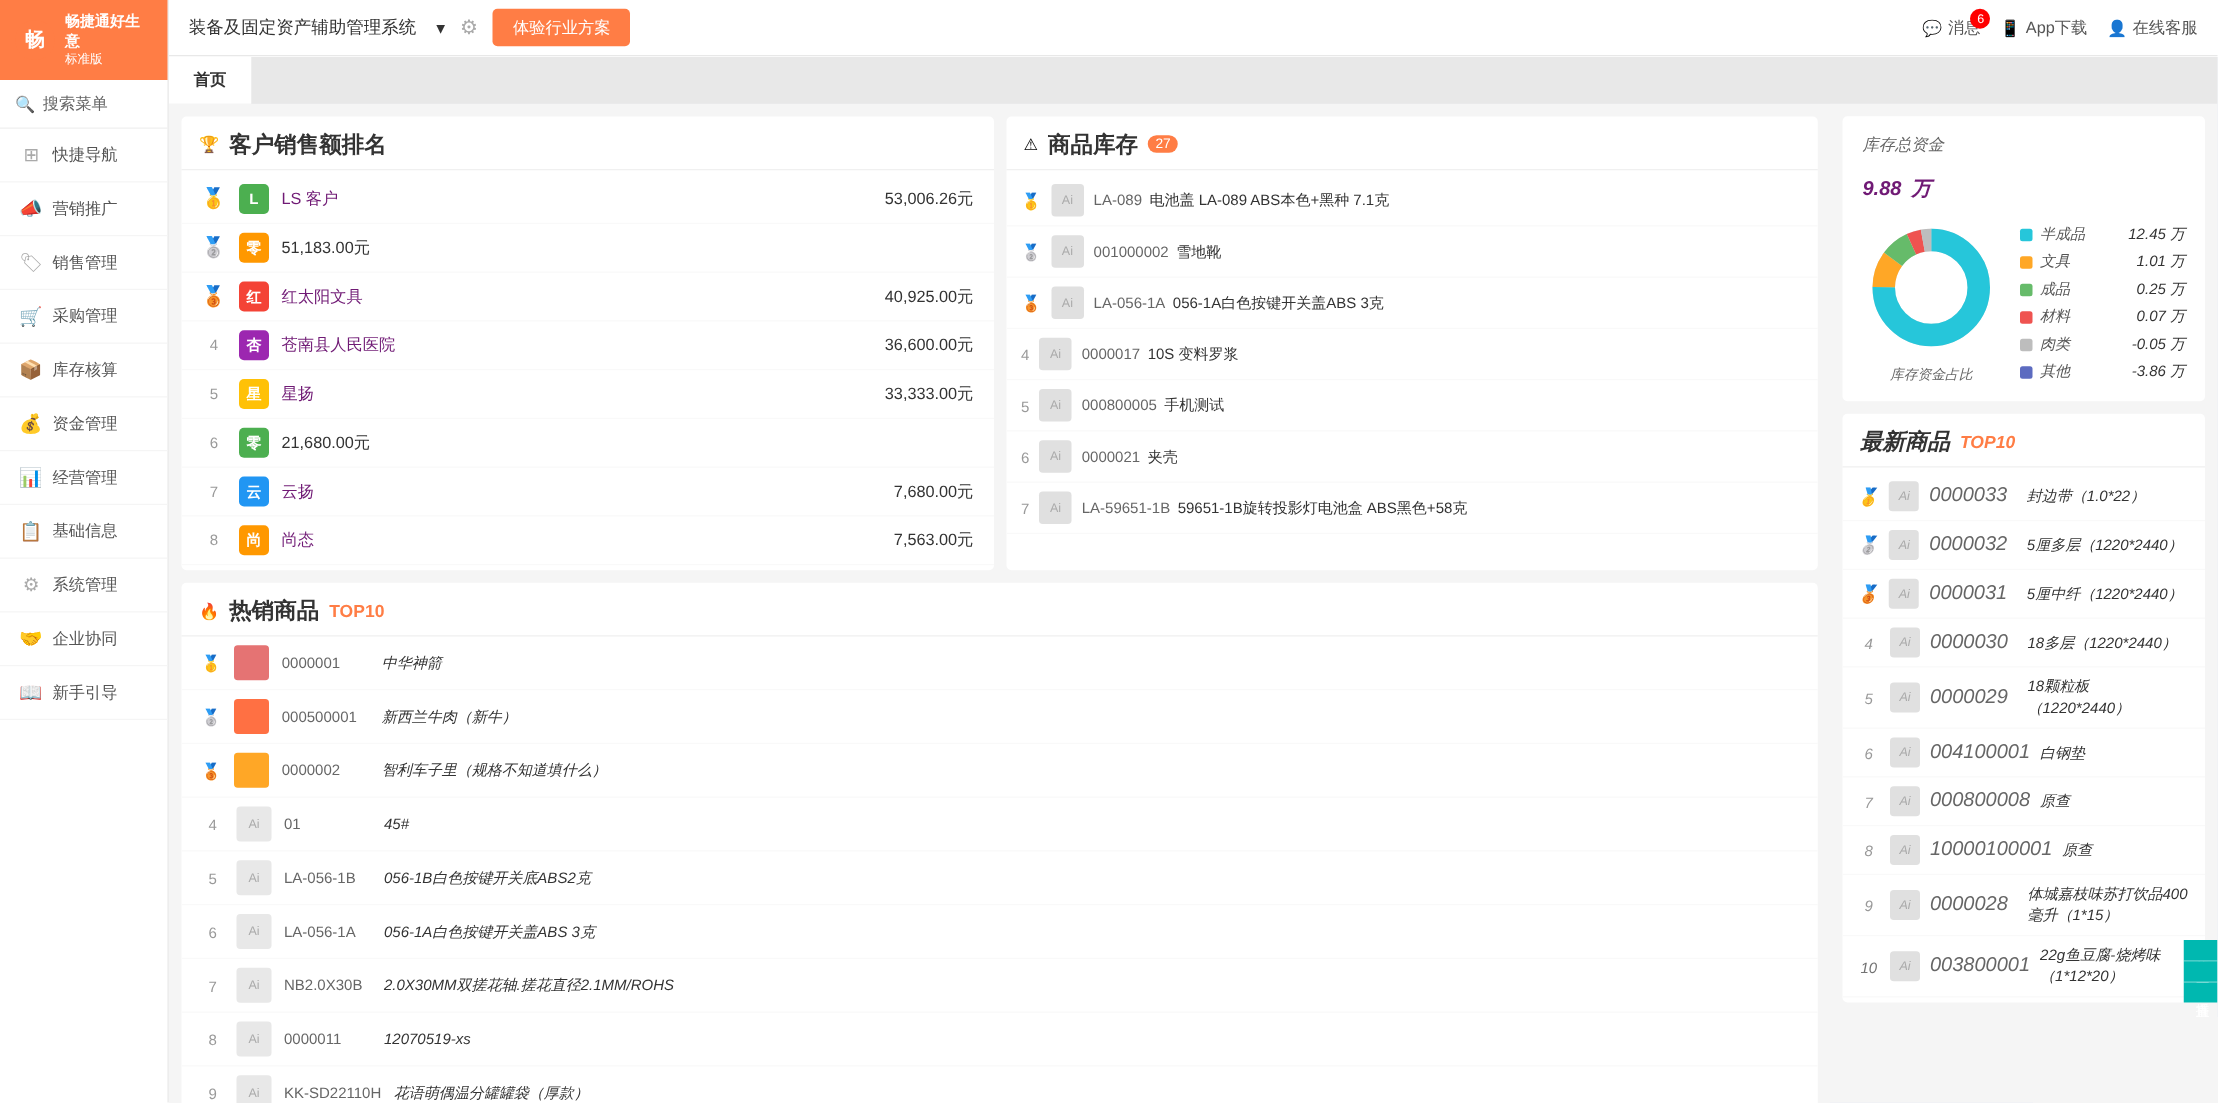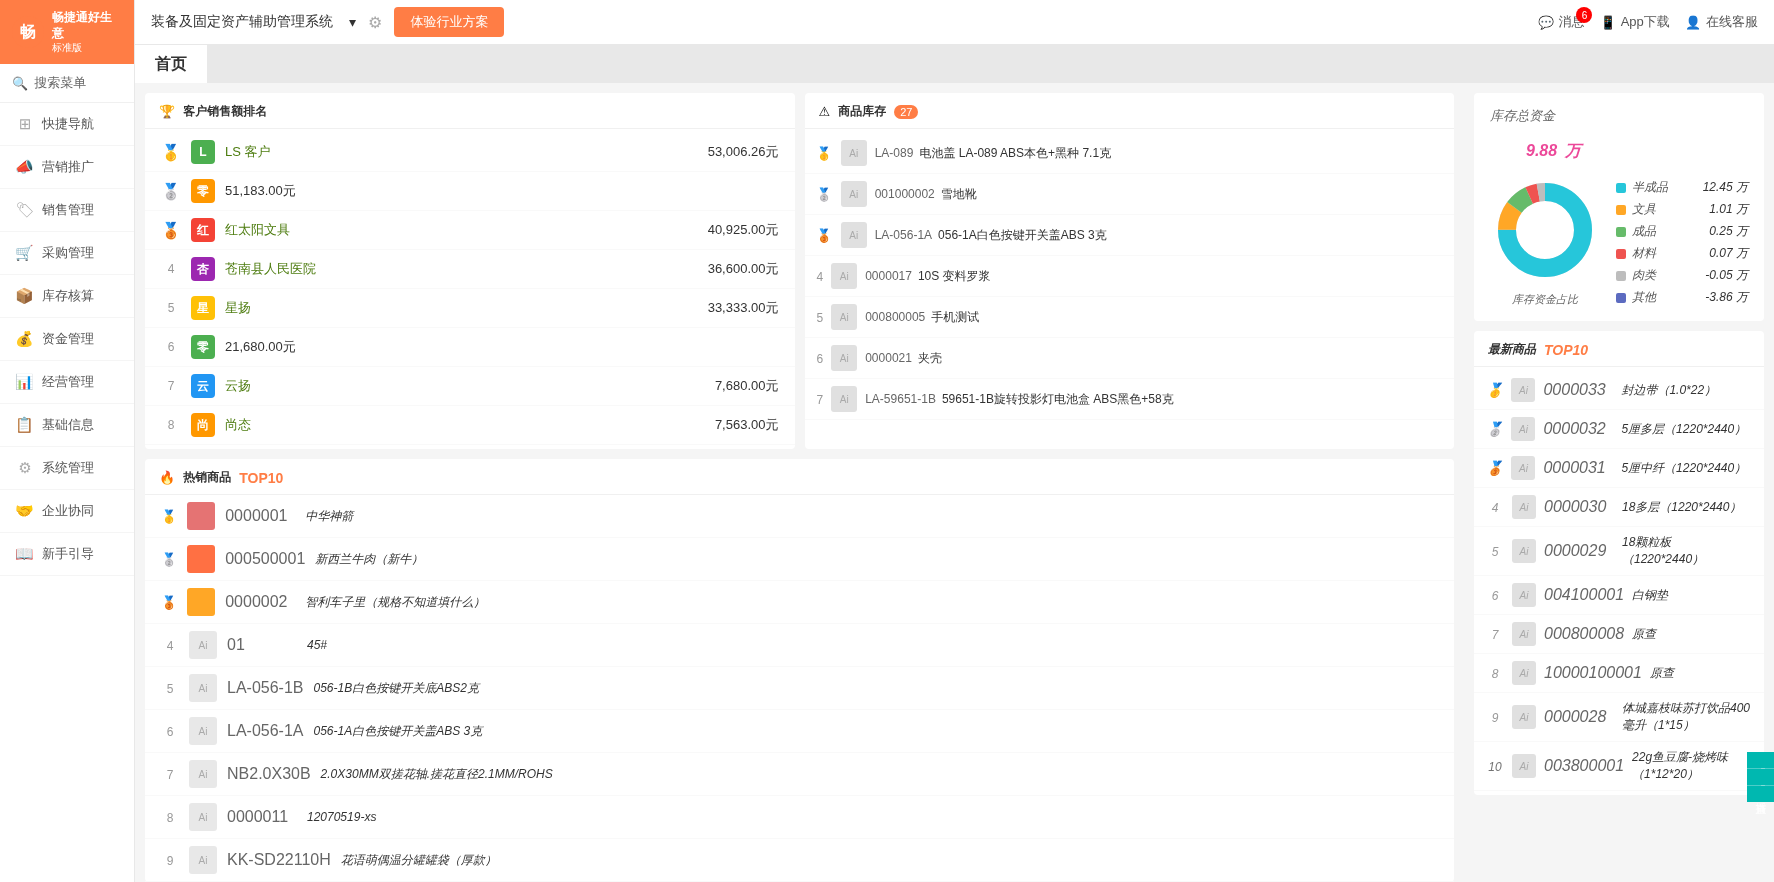--- a/index.html
+++ b/index.html
@@ -45,21 +45,21 @@
     
     .content {
       position: absolute; left: 135px; top: 45px; right: 0; bottom: 0; overflow: hidden; background: #f0f2f5;
     }
 
     
     .tab-bar {
       background: #e8e8e8; display: flex; align-items: center; height: 38px;
     }
     .tab-item {
-      padding: 0 20px; height: 38px; display: flex; align-items: center; cursor: pointer; font-size: 16px; color: #555; text-align: center;
+      padding: 0 20px; height: 38px; display: flex; align-items: center; cursor: pointer; font-size: 13px; color: #555; text-align: center;
     }
     .tab-item.active { background: #fff; color: #333; font-weight: bold; }
 
     
     .main-area {
       display: flex; height: calc(882px - 45px - 38px); overflow: hidden;
     }
 
     
     .center-panel {
@@ -70,33 +70,33 @@
     
     .rank-list { padding: 4px 0; }
     .rank-item {
       display: flex; align-items: center; padding: 7px 16px; gap: 10px; border-bottom: 1px solid #f9f9f9;
     }
     .rank-num { width: 20px; color: #999; font-size: 12px; text-align: center; }
     .rank-avatar {
       width: 24px; height: 24px; border-radius: 4px; display: flex; align-items: center; justify-content: center;
       font-size: 12px; color: #fff; font-weight: bold; flex-shrink: 0;
     }
-    .rank-name { flex: 1; color: #4d7c0f; font-size: 13px; }
+    .rank-name { flex: 1; color: #701a75; font-size: 13px; }
     .rank-amount { color: #333; font-size: 13px; font-weight: 500; }
     .rank-medal { font-size: 16px; }
 
     
     .hot-product-item {
       display: flex; align-items: center; padding: 7px 16px; gap: 10px; border-bottom: 1px solid #f9f9f9;
     }
     .product-thumb {
       width: 28px; height: 28px; background: #e8e8e8; border-radius: 3px; overflow: hidden; flex-shrink: 0;
       display: flex; align-items: center; justify-content: center; color: #aaa; font-size: 10px;
     }
-    .product-code { color: #666; font-size: 16px; min-width: 70px; }
+    .product-code { color: #666; font-size: 12px; min-width: 70px; }
     .product-name { flex: 1; color: #333; font-size: 12px; font-style: italic; }
 
     
     .mid-product-list { padding: 4px 0; }
     .mid-product-item {
       display: flex; align-items: center; padding: 7px 12px; gap: 8px; border-bottom: 1px solid #f9f9f9;
     }
     .mid-product-thumb {
       width: 26px; height: 26px; background: #e0e0e0; border-radius: 3px; flex-shrink: 0;
       display: flex; align-items: center; justify-content: center; color: #aaa; font-size: 10px;
@@ -104,21 +104,21 @@
     .mid-product-info { flex: 1; font-size: 12px; color: #333; line-height: 1.4; }
 
     
     .right-panel {
       width: 310px; background: #f5f5f5; overflow-y: auto; padding: 10px; display: flex; flex-direction: column; gap: 10px; flex-shrink: 0; font-style: italic;
     }
 
     
     .inventory-card { background: #fff; border-radius: 4px; padding: 14px 16px; }
     .inventory-title { font-size: 13px; color: #666; margin-bottom: 6px; }
-    .inventory-amount { font-size: 28px; font-weight: bold; color: #ec4899; margin-bottom: 12px; margin-left: 36px; }
+    .inventory-amount { font-size: 28px; font-weight: bold; color: #701a75; margin-bottom: 12px; }
     .inventory-amount span { font-size: 16px; }
     .donut-chart-container { display: flex; align-items: flex-start; gap: 16px; }
     .donut-label-sm { font-size: 11px; color: #666; text-align: center; margin-top: 4px; }
     .legend { display: flex; flex-direction: column; gap: 5px; flex: 1; padding-top: 4px; }
     .legend-item { display: flex; align-items: center; gap: 6px; font-size: 12px; color: #555; }
     .legend-dot { width: 10px; height: 10px; border-radius: 2px; flex-shrink: 0; }
     .legend-val { margin-left: auto; color: #333; font-weight: 500; }
 
     
     .new-products-list { padding: 4px 0; }
@@ -151,21 +151,21 @@
 
     
     .donut-svg { width: 110px; height: 110px; }
 
     
     .two-col { display: flex; gap: 10px; }
     .two-col > * { flex: 1; min-width: 0; }
 
     
     .section-header { display: flex; align-items: center; gap: 8px; padding: 10px 14px 8px; }
-    .section-header-title { font-size: 12px; font-weight: bold; color: #333; }
+    .section-header-title { font-size: 18px; font-weight: bold; color: #333; }
     .section-header-top { font-size: 14px; font-weight: bold; color: #ff7d45; }
     .section-divider { border-bottom: 1px solid #f0f0f0; }
 
     .col-card { background: #fff; border-radius: 4px; }
 
     
     .inv-badge { background: #ff7d45; color: #fff; border-radius: 10px; padding: 1px 6px; font-size: 11px; }
   </style>
 </head>
 <body>

